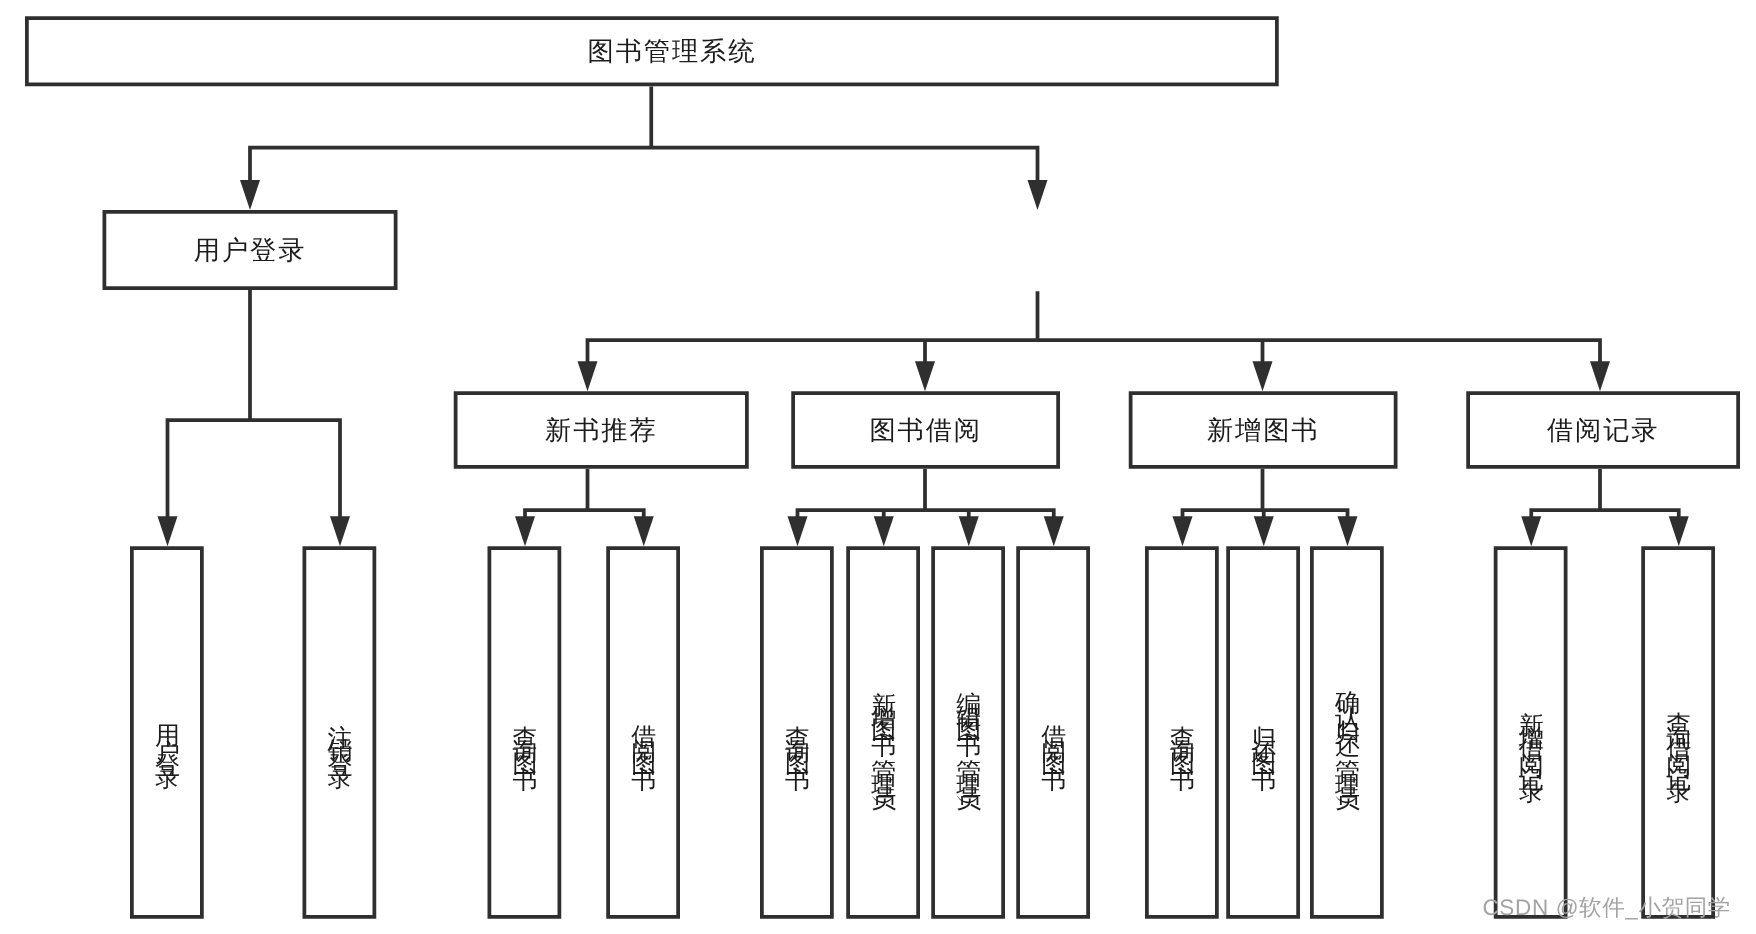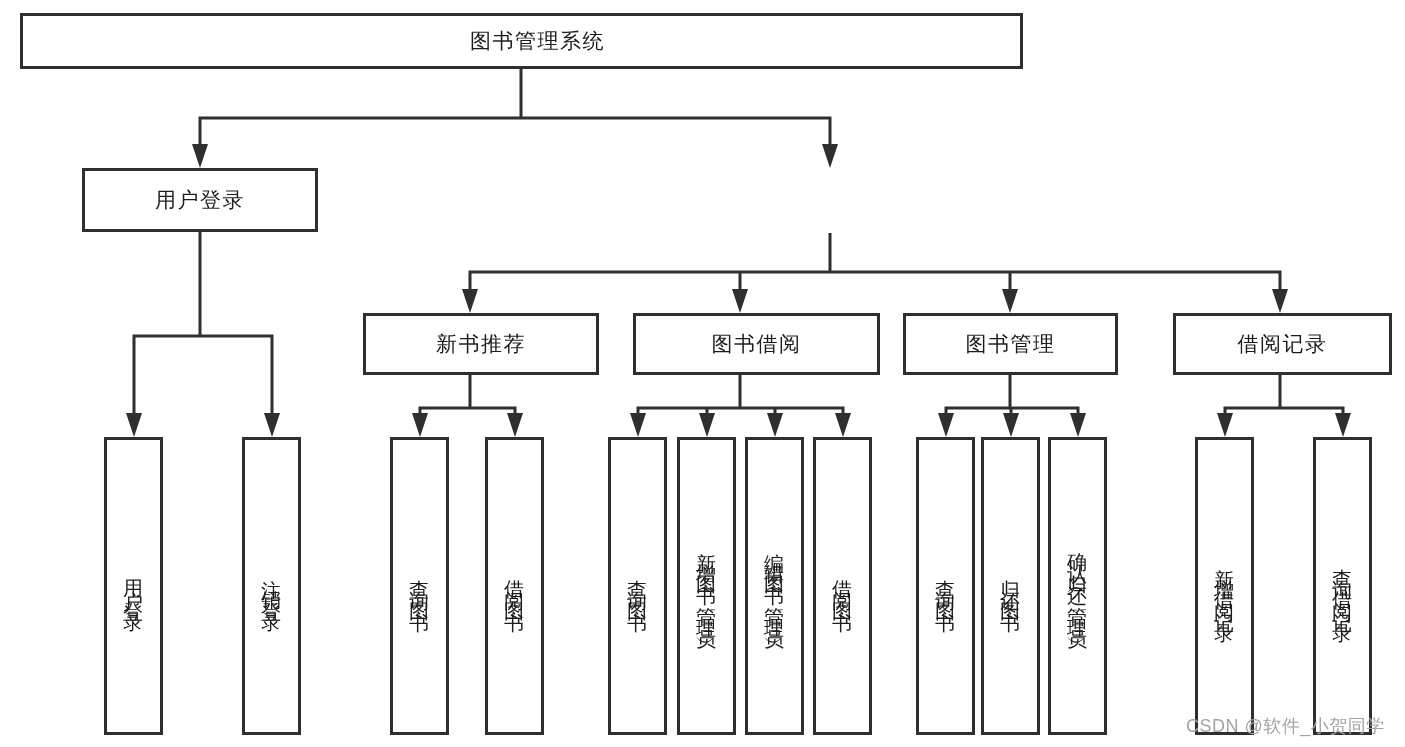--- a/index.html
+++ b/index.html
@@ -124,25 +124,25 @@
     <span class="hlabel">图书管理系统</span>
   </div>
 
   <div class="node" style="left:82px; top:168px; width:236px; height:64px;">
     <span class="hlabel">用户登录</span>
   </div>
 
   <div class="node" style="left:363px; top:313px; width:236px; height:62px;">
     <span class="hlabel">新书推荐</span>
   </div>
-  <div class="node" style="left:633px; top:313px; width:247px; height:62px;">
+  <div class="node" style="left:633px; top:313px; width:215px; height:62px;">
     <span class="hlabel">图书借阅</span>
   </div>
   <div class="node" style="left:903px; top:313px; width:215px; height:62px;">
-    <span class="hlabel">图书管理</span>
+    <span class="hlabel">新增图书</span>
   </div>
   <div class="node" style="left:1173px; top:313px; width:219px; height:62px;">
     <span class="hlabel">借阅记录</span>
   </div>
 
   <div class="node" style="left:104px; top:437px; width:59px; height:298px;">
     <span class="vlabel">用户登录</span>
   </div>
   <div class="node" style="left:242px; top:437px; width:59px; height:298px;">
     <span class="vlabel">注销登录</span>

